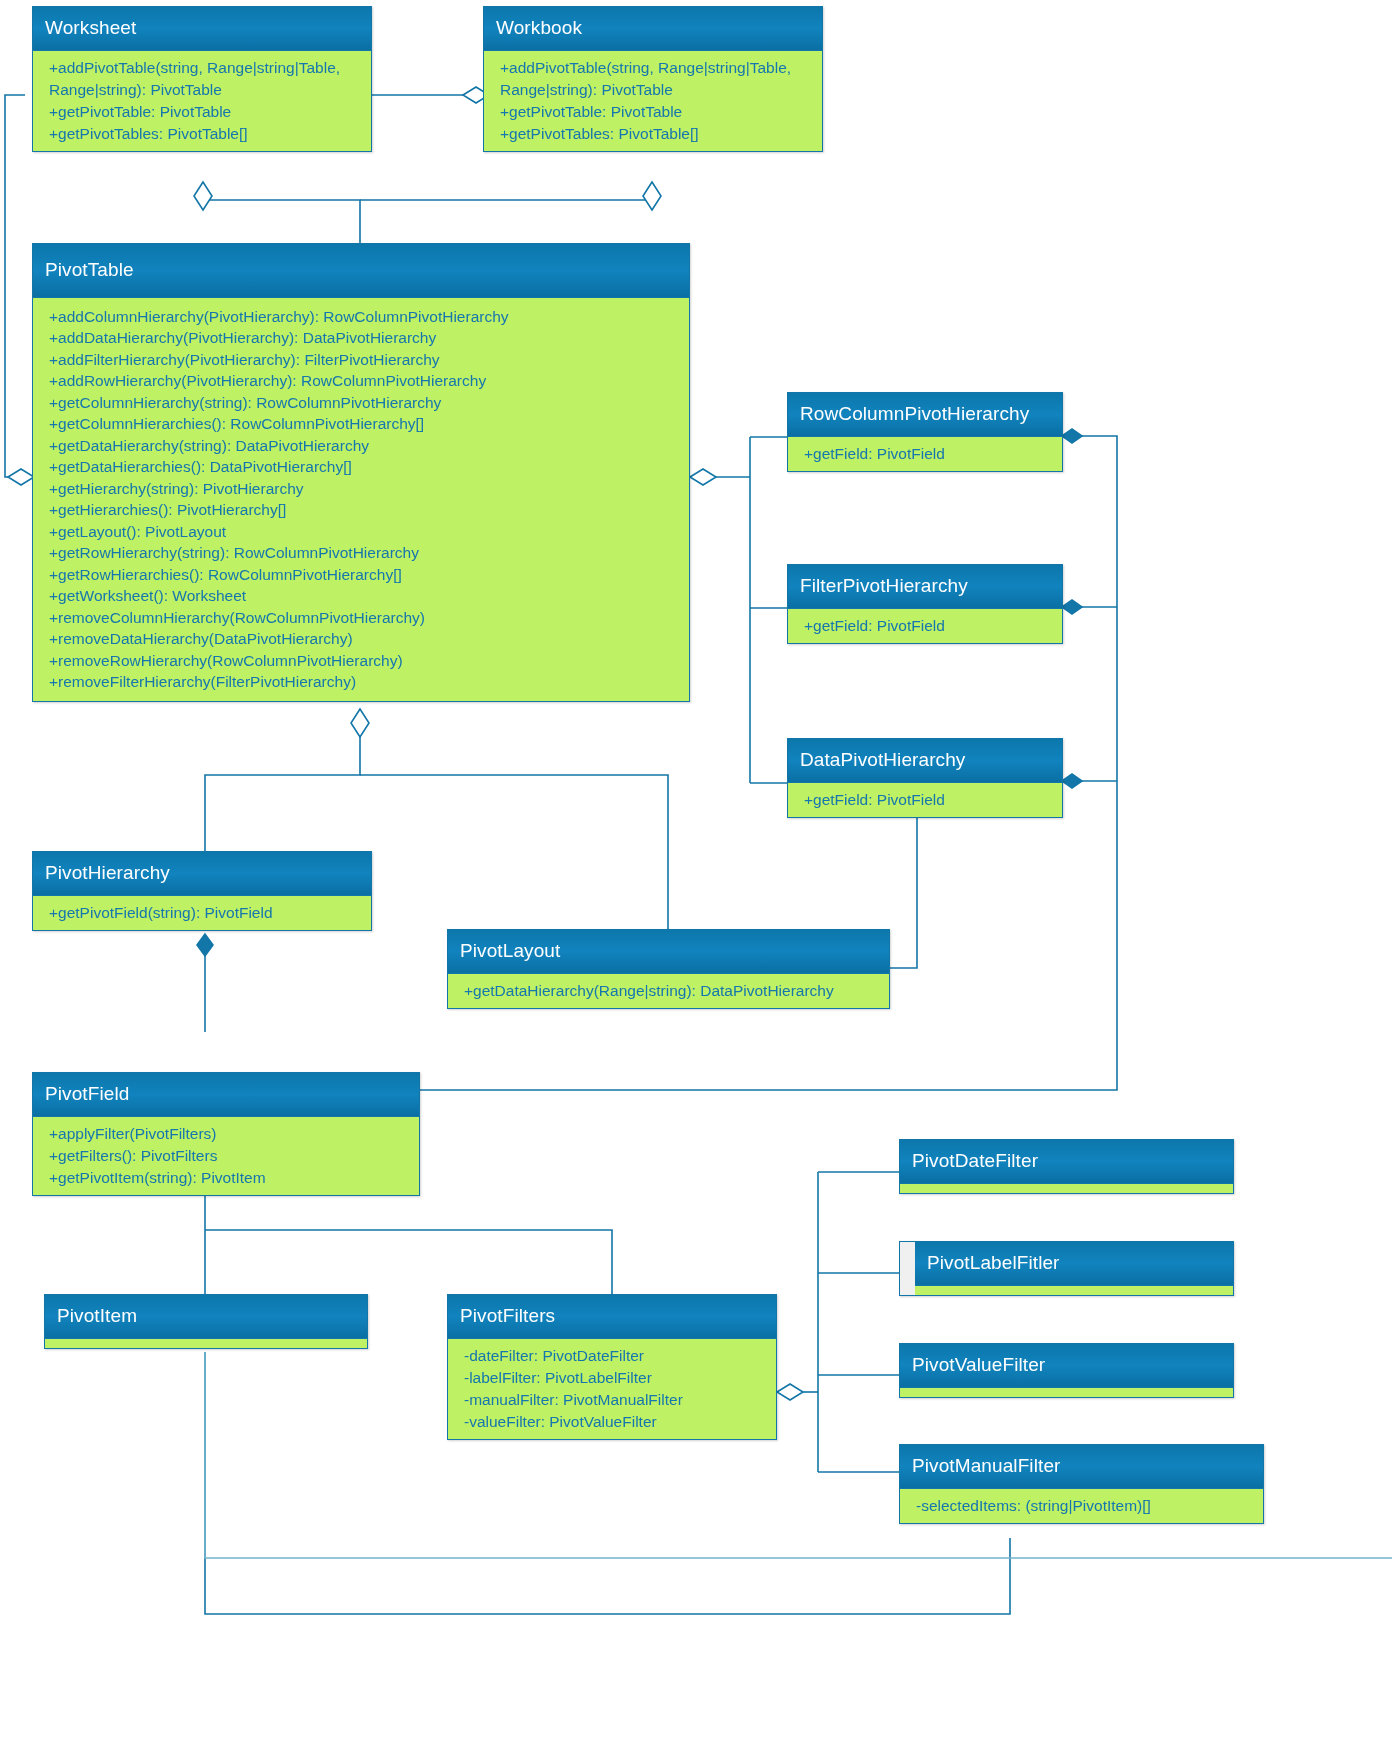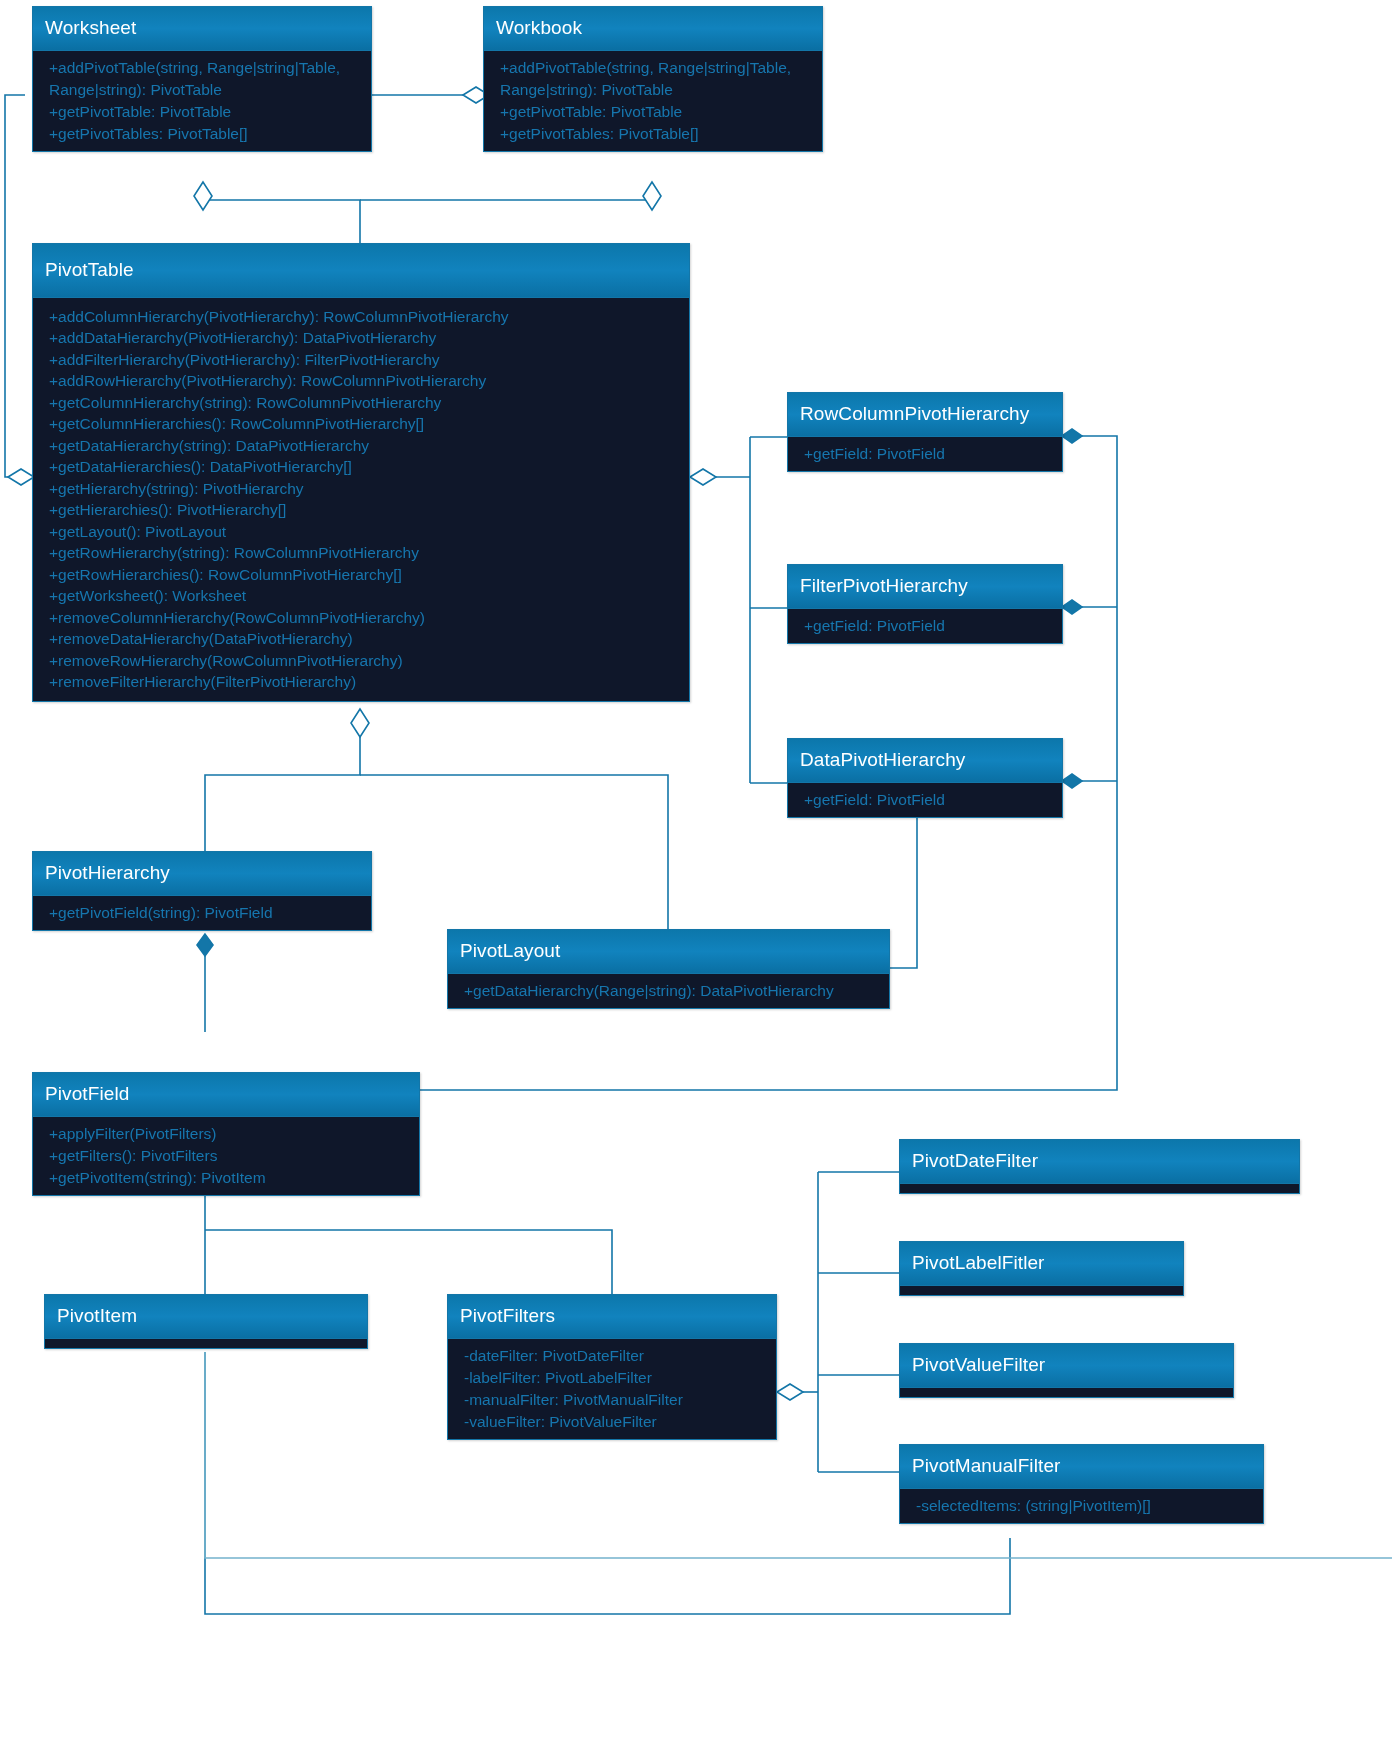--- a/index.html
+++ b/index.html
@@ -38,21 +38,21 @@
     color: #ffffff;
     font-size: 19px;
     line-height: 1.1;
     padding: 11px 0 11px 12px;
     letter-spacing: 0.1px;
     white-space: nowrap;
     overflow: hidden;
   }
   .uml-body {
     box-sizing: border-box;
-    background: #0f172a;
+    background: #bef264;
     border-top: 1px solid #1376a8;
     padding: 6px 8px 6px 16px;
   }
   .uml-body.empty {
     padding: 0;
     height: 10px;
   }
   .uml-member {
     color: #1676ae;
     font-size: 15.5px;
@@ -223,26 +223,26 @@
   <div class="uml-class" style="left:447px; top:1294px; width:330px;">
     <div class="uml-header">PivotFilters</div>
     <div class="uml-body">
       <div class="uml-member">-dateFilter: PivotDateFilter</div>
       <div class="uml-member">-labelFilter: PivotLabelFilter</div>
       <div class="uml-member">-manualFilter: PivotManualFilter</div>
       <div class="uml-member">-valueFilter: PivotValueFilter</div>
     </div>
   </div>
 
-  <div class="uml-class" style="left:899px; top:1139px; width:401px;">
+  <div class="uml-class" style="left:899px; top:1139px; width:335px;">
     <div class="uml-header">PivotDateFilter</div>
     <div class="uml-body empty"></div>
   </div>
 
-  <div class="uml-class" style="left:899px; top:1241px; width:285px;">
+  <div class="uml-class" style="left:899px; top:1241px; width:335px;padding-left:15px;">
     <div class="uml-header">PivotLabelFitler</div>
     <div class="uml-body empty"></div>
   </div>
 
   <div class="uml-class" style="left:899px; top:1343px; width:335px;">
     <div class="uml-header">PivotValueFilter</div>
     <div class="uml-body empty"></div>
   </div>
 
   <div class="uml-class" style="left:899px; top:1444px; width:365px;">

